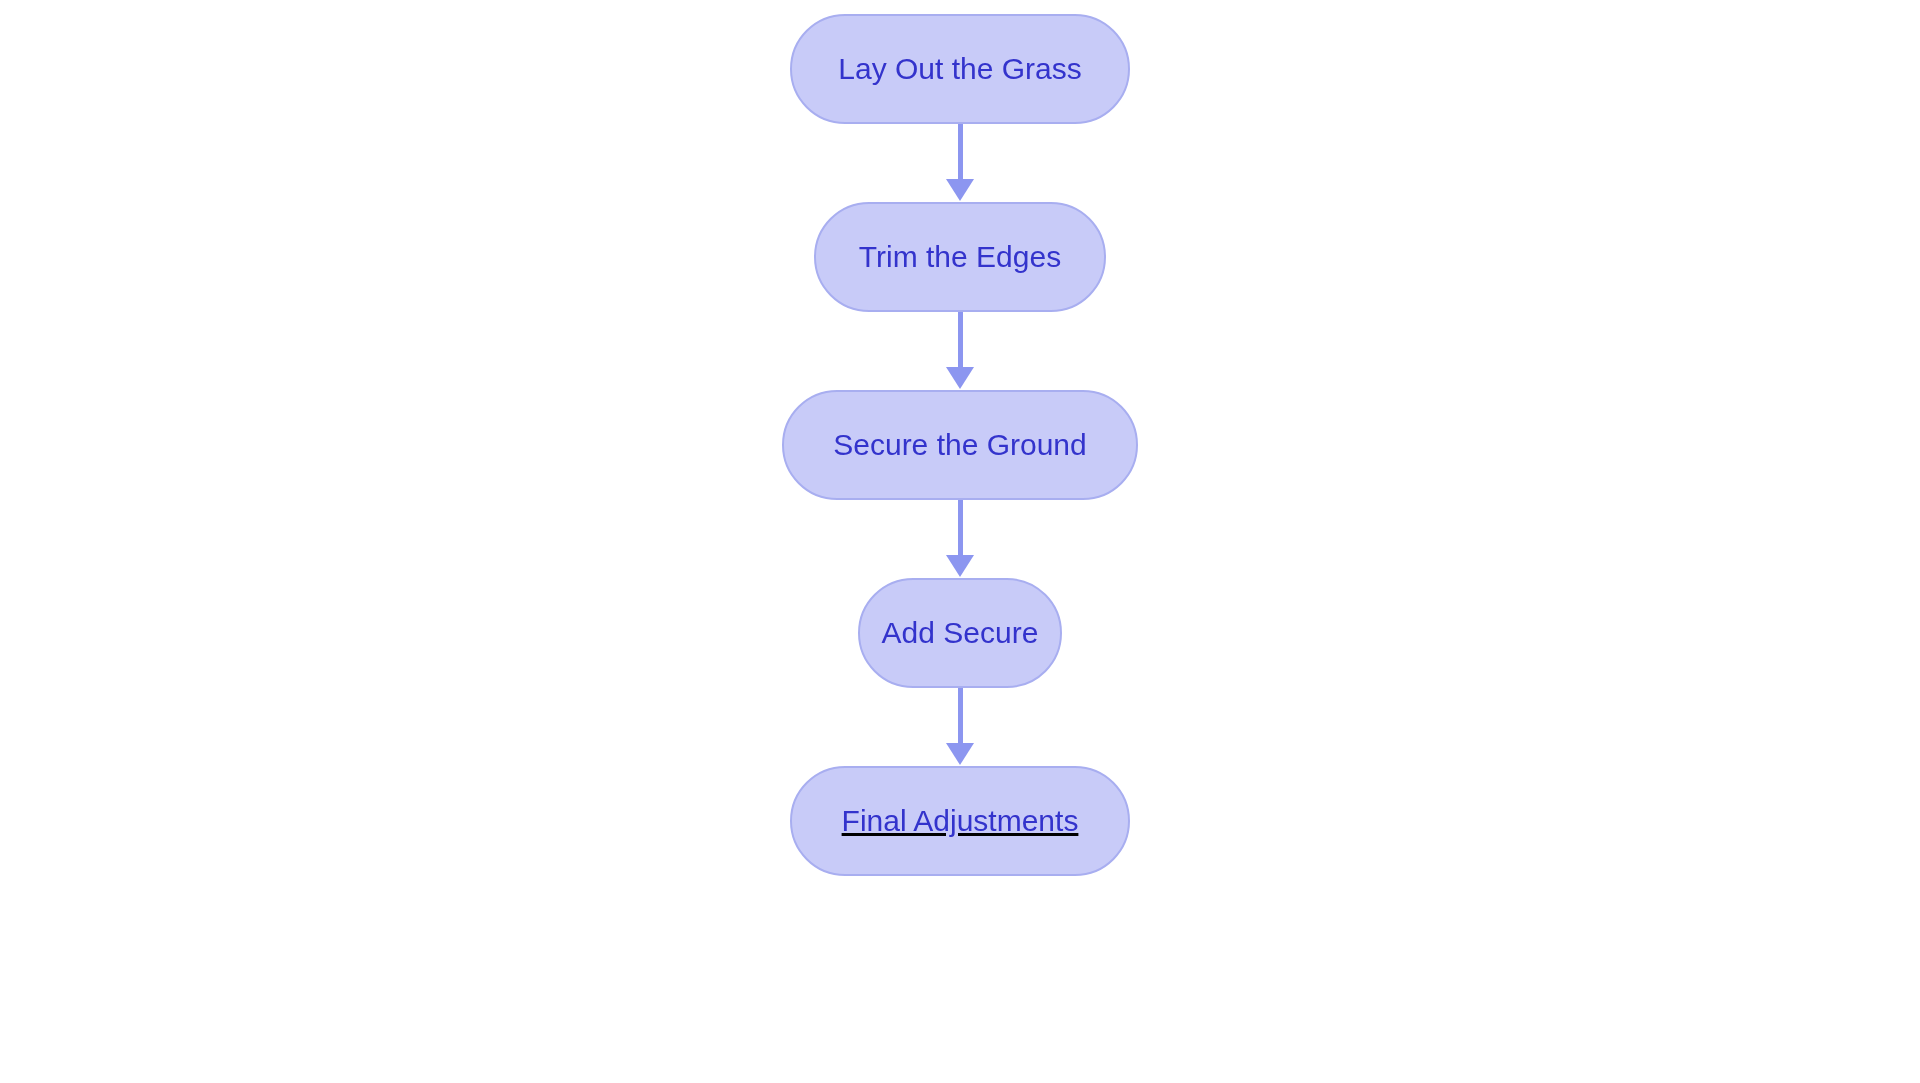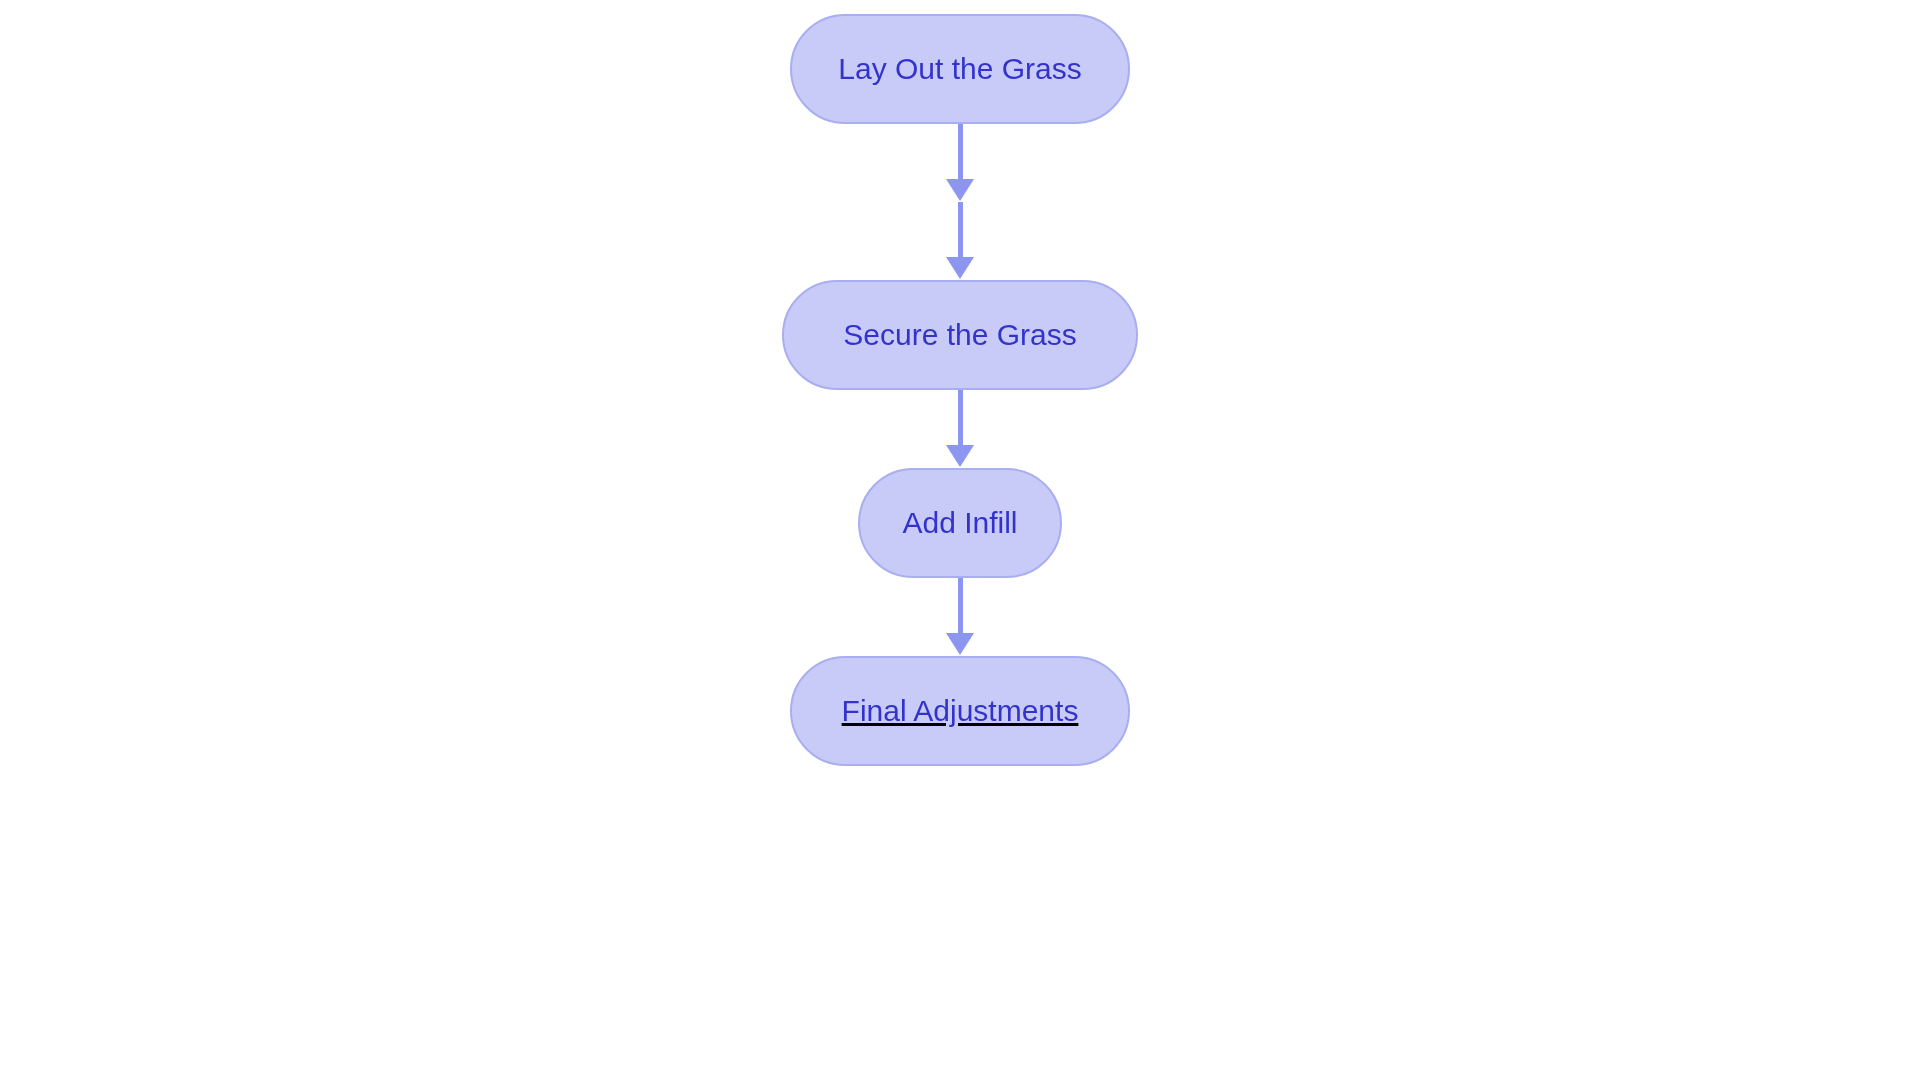--- a/index.html
+++ b/index.html
@@ -98,37 +98,40 @@
 
     <div class="node n0">
       <span class="node-label">Lay Out the Grass</span>
     </div>
 
     <div class="connector c0">
       <div class="stem"></div>
       <div class="head"></div>
     </div>
 
+    <div class="node n1">
+      <span class="node-label">Trim the Edges</span>
+    </div>
 
     <div class="connector c1">
       <div class="stem"></div>
       <div class="head"></div>
     </div>
 
     <div class="node n2">
-      <span class="node-label">Secure the Grass</span>
+      <span class="node-label">Secure the Ground</span>
     </div>
 
     <div class="connector c2">
       <div class="stem"></div>
       <div class="head"></div>
     </div>
 
     <div class="node n3">
-      <span class="node-label">Add Infill</span>
+      <span class="node-label">Add Secure</span>
     </div>
 
     <div class="connector c3">
       <div class="stem"></div>
       <div class="head"></div>
     </div>
 
     <div class="node n4">
       <span class="node-label">Final Adjustments</span>
     </div>

